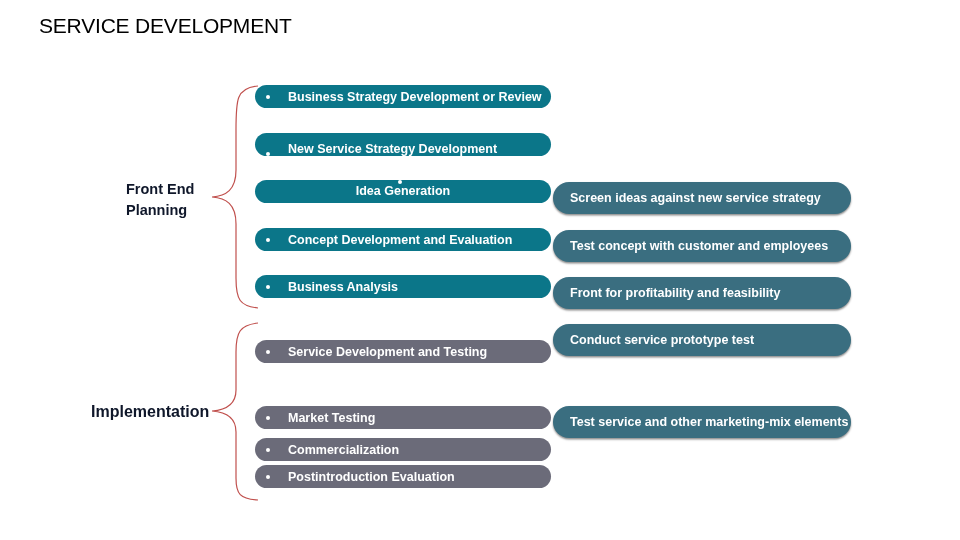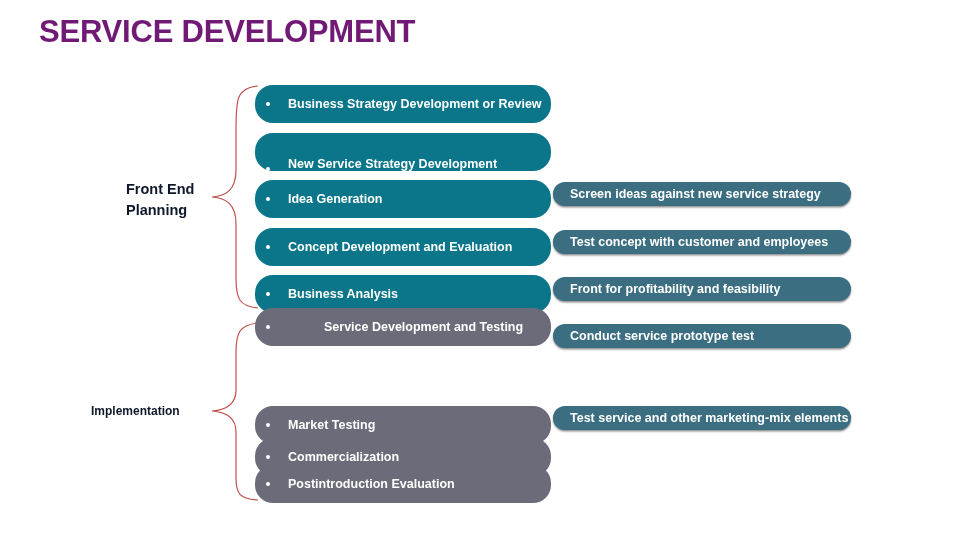--- a/index.html
+++ b/index.html
@@ -1,63 +1,63 @@
 <!DOCTYPE html>
 <html><head>
 <meta charset="utf-8">
 <style>
   html, body { margin:0; padding:0; }
   body { width:960px; height:540px; background:#ffffff; position:relative; overflow:hidden; font-family:"Liberation Sans", sans-serif; }
-  .title { position:absolute; left:39px; top:14px; font-size:31px; font-weight:bold; color:#701a75; letter-spacing:-0.2px; }
+  .title { position:absolute; left:39px; top:14px; font-size:21px; font-weight:normal; color:#000000; letter-spacing:-0.2px; }
   .group-label { position:absolute; font-size:14.5px; font-weight:bold; color:#0f172a; line-height:21px; }
-  .pill { position:absolute; left:255px; width:296px; height:38px; border-radius:18px; color:#ffffff; font-size:12.5px; font-weight:bold; display:flex; align-items:center; box-sizing:border-box; }
+  .pill { position:absolute; left:255px; width:296px; height:23px; border-radius:18px; color:#ffffff; font-size:12.5px; font-weight:bold; display:flex; align-items:center; box-sizing:border-box; }
   .pill.teal { background:#0b7689; }
   .pill.gray { background:#6b6b79; }
   .pill .bullet { width:4px; height:4px; border-radius:50%; background:#fff; margin-left:11px; margin-right:18px; flex:none; }
-  .note { position:absolute; left:553px; width:298px; height:24px; border-radius:16px; background:#3a6e80; color:#ffffff; font-size:12.5px; font-weight:bold; display:flex; align-items:center; padding-left:17px; box-sizing:border-box; box-shadow: 0 1.5px 2px rgba(0,0,0,0.45); }
+  .note { position:absolute; left:553px; width:298px; height:32px; border-radius:16px; background:#3a6e80; color:#ffffff; font-size:12.5px; font-weight:bold; display:flex; align-items:center; padding-left:17px; box-sizing:border-box; box-shadow: 0 1.5px 2px rgba(0,0,0,0.45); }
   svg.brace { position:absolute; left:0; top:0; }
 </style>
 </head>
 <body>
 
 <div class="title">SERVICE DEVELOPMENT</div>
 
 <svg class="brace" width="960" height="540">
   <path d="M258,86 C236,88 236,100 236,130 L236,170 C236,190 226,196 212,197 C226,198 236,204 236,224 L236,278 C236,300 240,306 258,308" fill="none" stroke="#c0504d" stroke-width="1.2"></path>
   <path d="M258,323 C240,325 236,332 236,352 L236,390 C236,404 226,410 212,411 C226,412 236,418 236,432 L236,478 C236,494 240,499 258,500" fill="none" stroke="#c0504d" stroke-width="1.2"></path>
 </svg>
 
 <div class="group-label" style="left:126px; top:179px;">
   <div>Front End</div>
   <div>Planning</div>
 </div>
-<div class="group-label" style="left:91px; top:401px; font-size:12px;">Implementation</div>
+<div class="group-label" style="left:91px; top:401px; font-size:16px;">Implementation</div>
 
 <div class="pill teal" style="top:85px;">
   <span class="bullet"></span>
   <span>Business Strategy Development or Review</span>
 </div>
 <div class="pill teal" style="top:133px;align-items:flex-end;">
   <span class="bullet"></span>
   <span>New Service Strategy Development</span>
 </div>
-<div class="pill teal" style="top:180px;">
+<div class="pill teal" style="top:180px;flex-direction:column;">
   <span class="bullet"></span>
   <span>Idea Generation</span>
 </div>
 <div class="pill teal" style="top:228px;">
   <span class="bullet"></span>
   <span>Concept Development and Evaluation</span>
 </div>
 <div class="pill teal" style="top:275px;">
   <span class="bullet"></span>
   <span>Business Analysis</span>
 </div>
 
-<div class="pill gray" style="top:308px;gap:36px;">
+<div class="pill gray" style="top:340px;">
   <span class="bullet"></span>
   <span>Service Development and Testing</span>
 </div>
 <div class="pill gray" style="top:370px;margin-top:36px;">
   <span class="bullet"></span>
   <span>Market Testing</span>
 </div>
 <div class="pill gray" style="top:418px;margin-top:20px;">
   <span class="bullet"></span>
   <span>Commercialization</span>

